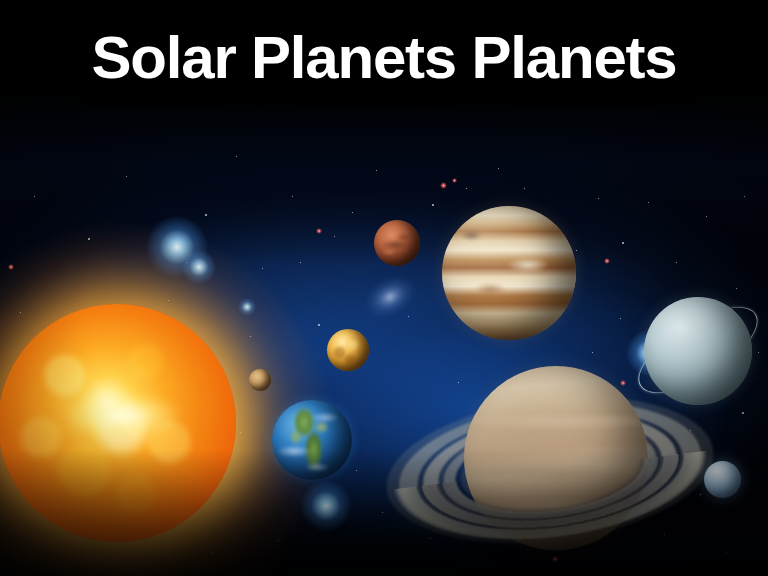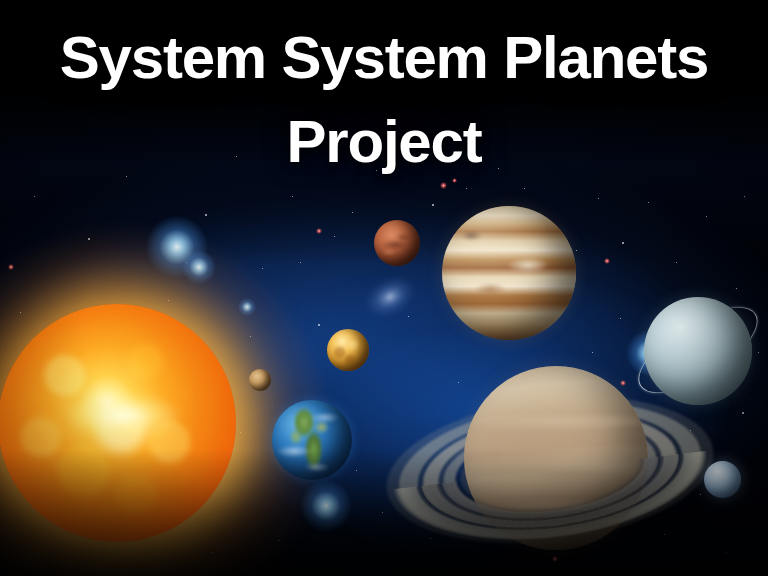--- a/index.html
+++ b/index.html
@@ -386,17 +386,16 @@
   </div>
 
   <div class="uranus-ring"></div>
   <div class="planet uranus"></div>
   <div class="planet neptune"></div>
 
   <div class="vignette"></div>
   <div class="bottom-fade"></div>
 
   <h1 class="title">
-    <span class="line">System System Planets</span>
-    <span class="line">Project</span>
+    <span class="line">Solar Planets Planets</span>
   </h1>
 
 </div>
 
 </body></html>

